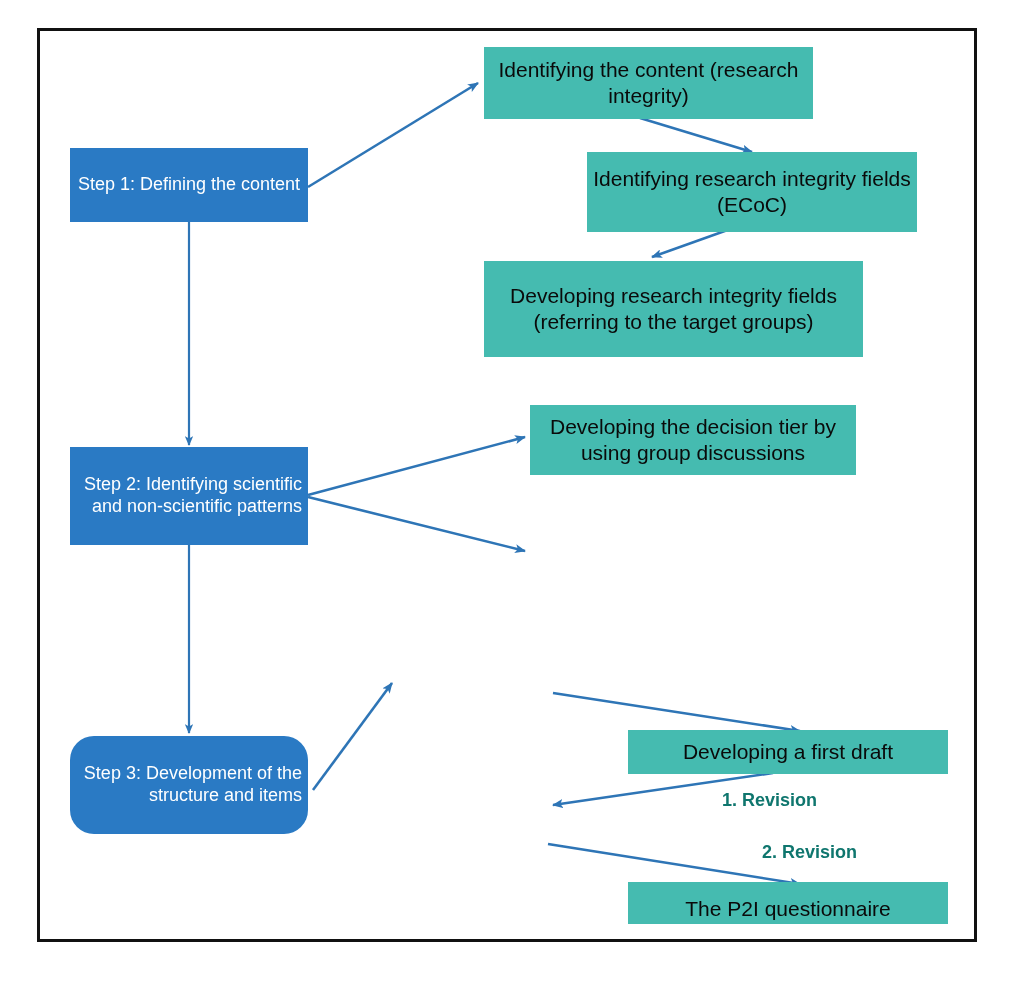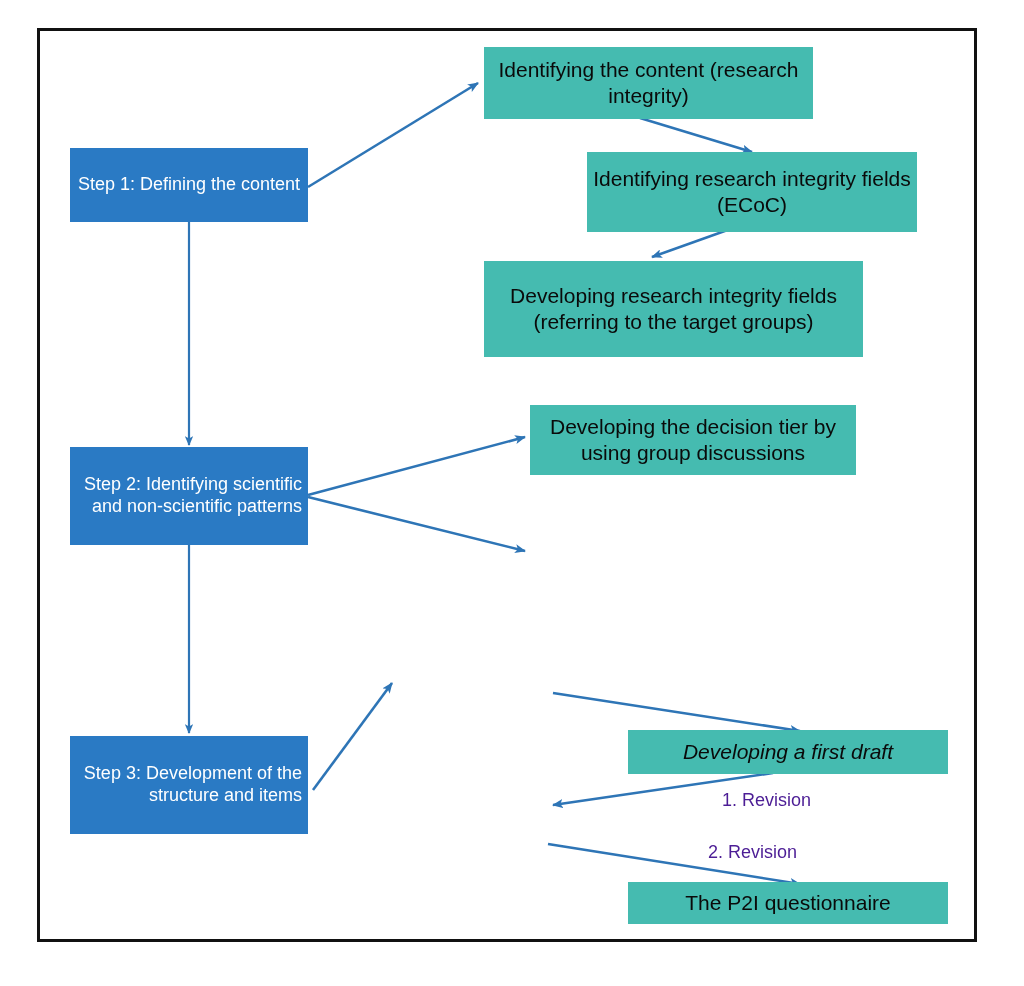--- a/index.html
+++ b/index.html
@@ -49,23 +49,24 @@
     font-size: 18px;
     text-align: right;
   }
   .node-task {
     background: #45bbb0;
     color: #0a0a0a;
     font-size: 21px;
   }
   .edge-label {
     position: absolute;
-    color: #4c1d95;
+    color: #0f766e;
     font-size: 18px;
     white-space: nowrap;
+    font-weight: bold;
   }
 </style>
 </head>
 <body>
 
 <div id="canvas">
 
   <div id="frame"></div>
 
   <svg id="arrow-layer" viewBox="0 0 1024 986" width="1024" height="986" xmlns="http://www.w3.org/2000/svg">
@@ -102,21 +103,21 @@
   </svg>
 
   <div class="node node-step" style="left:70px; top:148px; width:238px; height:74px;">
     <span>Step 1: Defining the content</span>
   </div>
 
   <div class="node node-step" style="left:70px; top:447px; width:238px; height:98px;">
     <span>Step 2: Identifying scientific and non-scientific patterns</span>
   </div>
 
-  <div class="node node-step" style="left:70px; top:736px; width:238px; height:98px;">
+  <div class="node node-step" style="left:70px; top:736px; width:238px; height:98px;border-radius:24px;">
     <span>Step 3: Development of the structure and items</span>
   </div>
 
   <div class="node node-task" style="left:484px; top:47px; width:329px; height:72px;align-items:center;">
     <span>Identifying the content (research integrity)</span>
   </div>
 
   <div class="node node-task" style="left:587px; top:152px; width:330px; height:80px;">
     <span>Identifying research integrity fields (ECoC)</span>
   </div>
@@ -124,30 +125,30 @@
   <div class="node node-task" style="left:484px; top:261px; width:379px; height:96px;">
     <span>Developing research integrity fields (referring to the target groups)</span>
   </div>
 
   <div class="node node-task" style="left:530px; top:405px; width:326px; height:70px;">
     <span>Developing the decision tier by using group discussions</span>
   </div>
 
 
 
-  <div class="node node-task" style="left:628px; top:730px; width:320px; height:44px;font-style:italic;">
+  <div class="node node-task" style="left:628px; top:730px; width:320px; height:44px;">
     <span>Developing a first draft</span>
   </div>
 
 
-  <div class="node node-task" style="left:628px; top:882px; width:320px; height:42px;">
+  <div class="node node-task" style="left:628px; top:882px; width:320px; height:42px;align-items:flex-end;">
     <span>The P2I questionnaire</span>
   </div>
 
   <div class="edge-label" style="left:722px; top:790px;">
     <span>1. Revision</span>
   </div>
 
-  <div class="edge-label" style="left:708px; top:842px;text-align:right;">
+  <div class="edge-label" style="left:762px; top:842px;text-align:right;">
     <span>2. Revision</span>
   </div>
 
 </div>
 
 </body></html>

